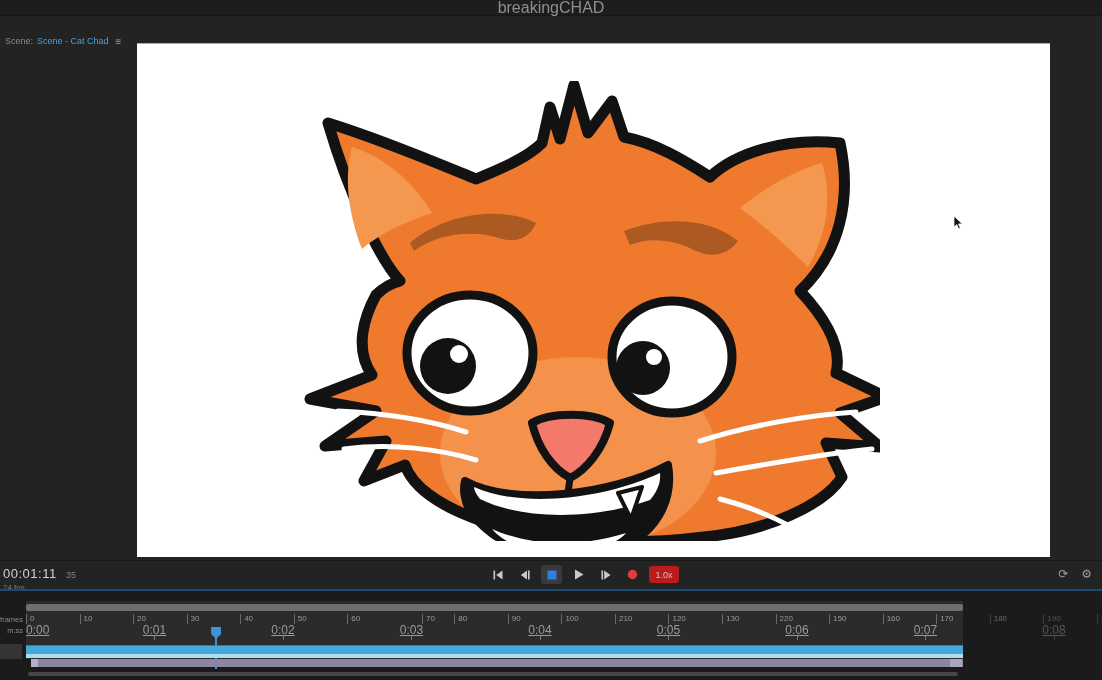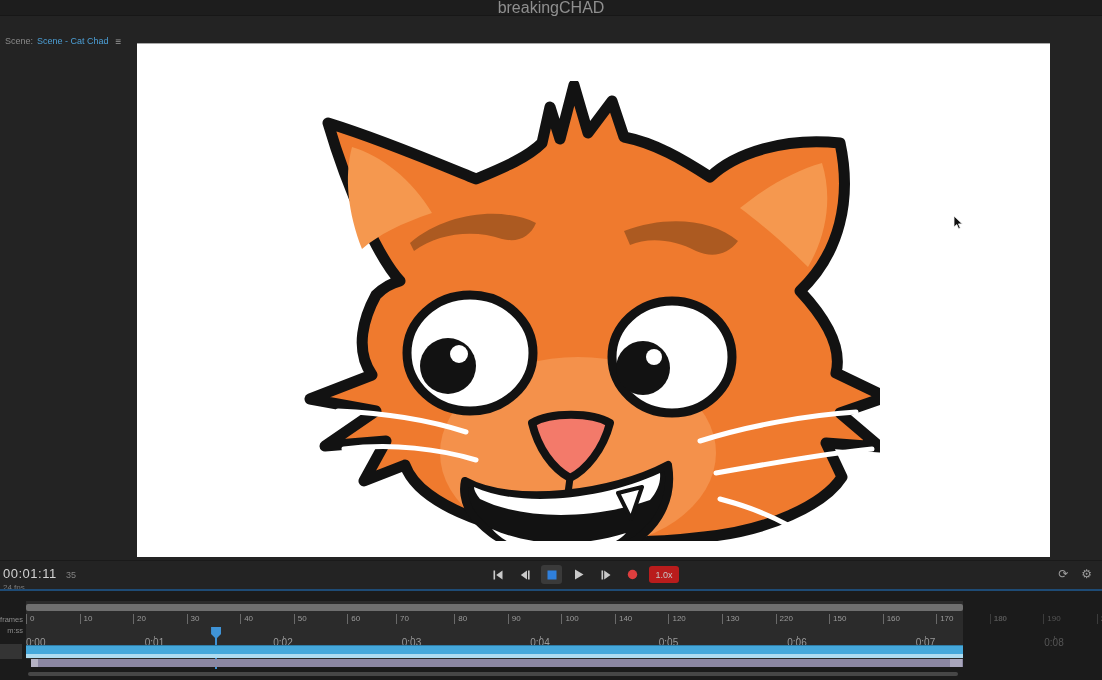--- a/index.html
+++ b/index.html
@@ -52,22 +52,22 @@
   .tl-active { position:absolute; left:26px; top:10px; width:937px; height:58px; background:#2b2b2b; }
   .tl-scroll-top { position:absolute; left:26px; top:13px; width:937px; height:7px;
                    background:#6f6f6f; border-radius:2px; }
   .tl-gutter-lbl { position:absolute; left:0; width:23px; text-align:right;
                    font-size:7.5px; color:#8a8a8a; }
   .g-frames { top:24px; }
   .g-mss { top:35px; }
   .f-tick { position:absolute; top:23px; height:10px; line-height:10px; font-size:8px;
             color:#9a9a9a; padding-left:3px; border-left:1px solid #6a6a6a; }
   .f-tick.dim { color:#555555; border-left-color:#3c3c3c; }
-  .t-tick { position:absolute; top:47px; height:10px; line-height:10px; font-size:10px;
-            color:#9a9a9a; transform:translateX(-50%); }
+  .t-tick { position:absolute; top:34px; height:10px; line-height:10px; font-size:12px;
+            color:#9a9a9a; transform:translateX(-50%);text-decoration:underline; }
   .t-tick.start { transform:none; }
   .t-tick.dim { color:#555555; }
   .t-mark { position:absolute; top:45px; width:1px; height:4px; background:#787878; }
   .t-mark.dim { background:#444444; }
   .ph-head { position:absolute; top:36px; width:10px; height:12px; background:#3f93d6;
              clip-path:polygon(0 0,100% 0,100% 58%,50% 100%,0 58%); }
   .ph-line { position:absolute; top:47px; width:2px; height:31px; background:#3f93d6; }
   .track-stub { position:absolute; left:0; top:53px; width:22px; height:15px; background:#343434; }
   .track-blue { position:absolute; left:26px; top:54px; width:937px; height:13px;
                 background:linear-gradient(#2f7ea8 0 10%, #45a8db 10% 72%, #aedcf1 72% 100%); }
@@ -211,25 +211,25 @@
     <div class="tl-gutter-lbl g-mss">m:ss</div>
 
     <div id="ruler">
         <div class="f-tick" style="left: 26px;">0</div>
         <div class="f-tick" style="left: 79.54px;">10</div>
         <div class="f-tick" style="left: 133.08px;">20</div>
         <div class="f-tick" style="left: 186.62px;">30</div>
         <div class="f-tick" style="left: 240.16px;">40</div>
         <div class="f-tick" style="left: 293.7px;">50</div>
         <div class="f-tick" style="left: 347.24px;">60</div>
-        <div class="f-tick" style="left: 396px;">70</div>
+        <div class="f-tick" style="left: 422px;">70</div>
         <div class="f-tick" style="left: 454.32px;">80</div>
         <div class="f-tick" style="left: 507.86px;">90</div>
         <div class="f-tick" style="left: 561.4px;">100</div>
-        <div class="f-tick" style="left: 614.94px;">140</div>
+        <div class="f-tick" style="left: 614.94px;">210</div>
         <div class="f-tick" style="left: 668.48px;">120</div>
         <div class="f-tick" style="left: 722.02px;">130</div>
         <div class="f-tick" style="left: 775.56px;">220</div>
         <div class="f-tick" style="left: 829.1px;">150</div>
         <div class="f-tick" style="left: 882.64px;">160</div>
         <div class="f-tick" style="left: 936.18px;">170</div>
         <div class="f-tick dim" style="left: 989.72px; font-weight: bold;">180</div>
         <div class="f-tick dim" style="left: 1043.26px;">190</div>
         <div class="f-tick dim" style="left: 1096.8px;">200</div>
         <div class="t-tick start" style="left: 26px;">0:00</div>

